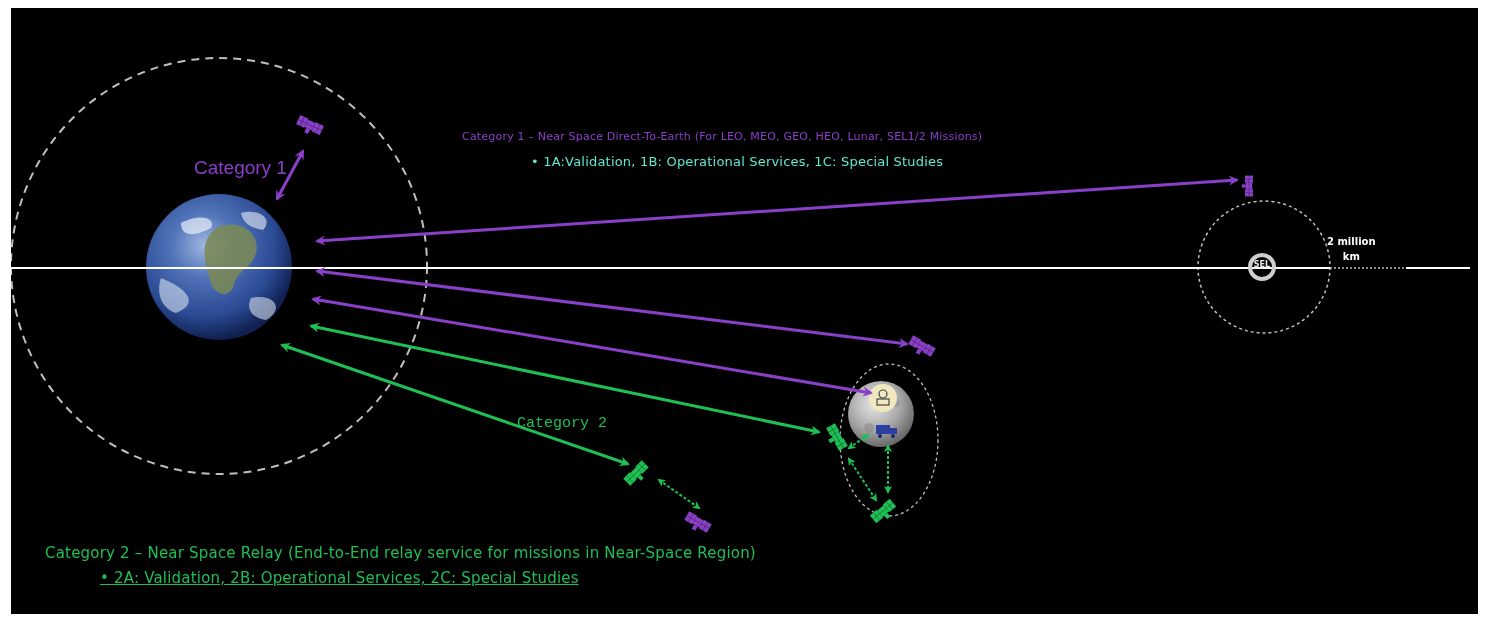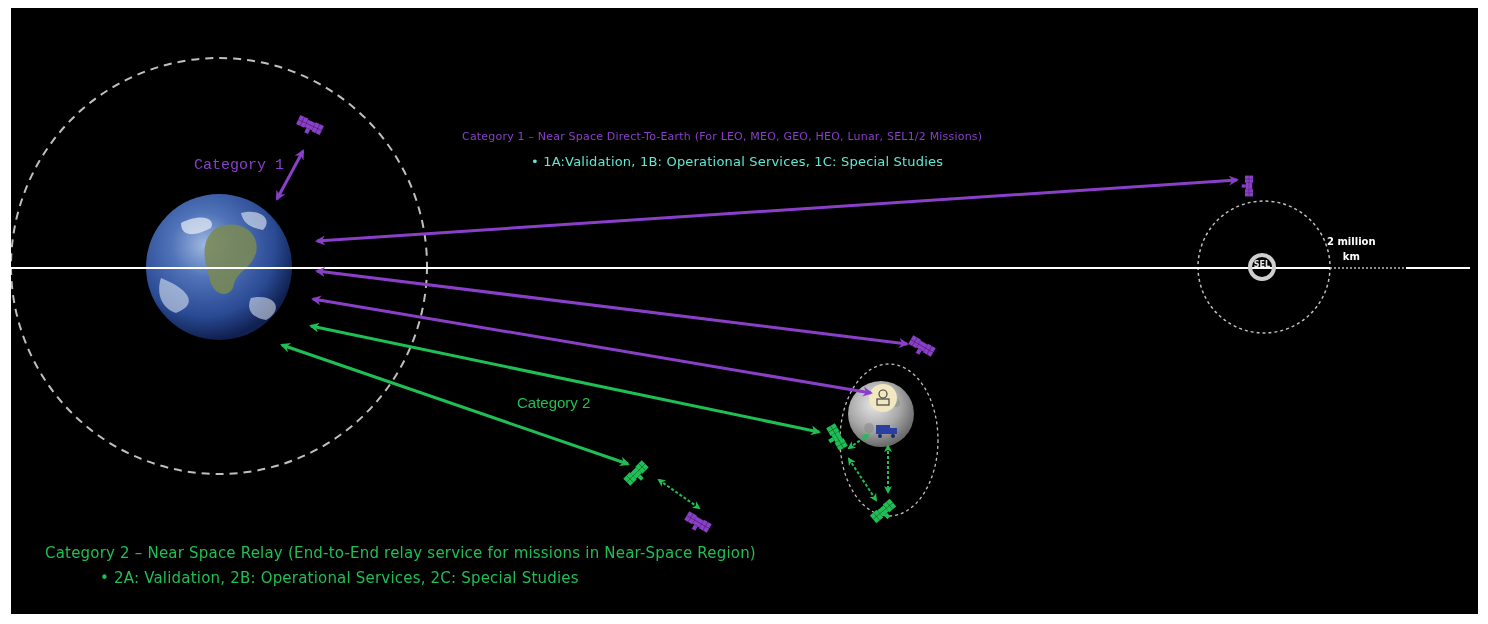--- a/index.html
+++ b/index.html
@@ -3,23 +3,23 @@
 <meta charset="utf-8">
 <style>
   html, body { margin: 0; padding: 0; background: #ffffff; }
   body { width: 1488px; height: 624px; position: relative; overflow: hidden; font-family: "DejaVu Sans", sans-serif; }
   .canvas { position: absolute; left: 11px; top: 8px; width: 1467px; height: 606px; background: #000000; overflow: hidden; }
   svg.diagram { position: absolute; left: 0; top: 0; }
   .label { position: absolute; white-space: nowrap; }
   .cat1-head { left: 451px; top: 122px; color: #8a3fc9; font-size: 11px; letter-spacing: 0.2px; }
   .cat1-sub { left: 520px; top: 146px; color: #5eead4; font-size: 13px; letter-spacing: 0.2px; }
   .cat2-head { left: 34px; top: 536px; color: #1fbf55; font-size: 15px; letter-spacing: 0.2px; text-align: right; }
-  .cat2-sub { left: 89px; top: 561px; color: #1fbf55; font-size: 15px; letter-spacing: 0.2px; }
-  .cat1-short { left: 183px; top: 149px; color: #8a3fc9; font-size: 15px; font-family: Liberation Mono, monospace; }
-  .cat2-short { left: 506px; top: 386px; color: #1fbf55; font-size: 15px; font-family: Liberation Sans, sans-serif; }
+  .cat2-sub { left: 89px; top: 561px; color: #1fbf55; font-size: 15px; letter-spacing: 0.2px; text-decoration: underline; }
+  .cat1-short { left: 183px; top: 149px; color: #8a3fc9; font-size: 19px; font-family: Liberation Sans, sans-serif; }
+  .cat2-short { left: 506px; top: 407px; color: #1fbf55; font-size: 15px; font-family: Liberation Mono, monospace; }
   .dist { left: 1316px; top: 226px; color: #ffffff; font-size: 10px; font-weight: bold; text-align: center; line-height: 15px; font-family: "DejaVu Sans", sans-serif; }
   .sel-text { left: 1236px; top: 252px; color: #e6e6e6; font-size: 8px; font-weight: bold; width: 30px; text-align: center; }
 </style>
 </head>
 <body>
 
 <div class="canvas">
   <svg class="diagram" width="1467" height="606" viewBox="0 0 1467 606">
     <defs>
       <radialGradient id="earthGrad" cx="40%" cy="35%" r="65%">

